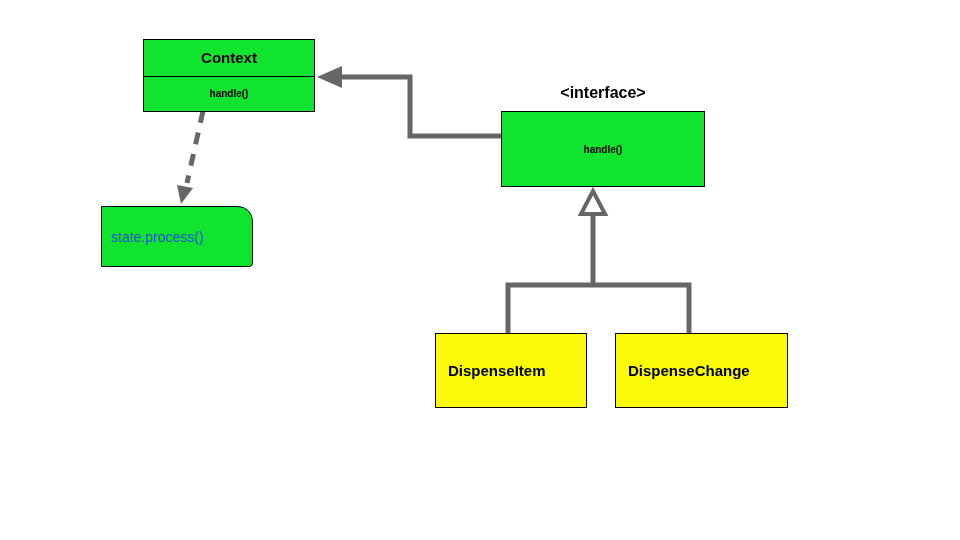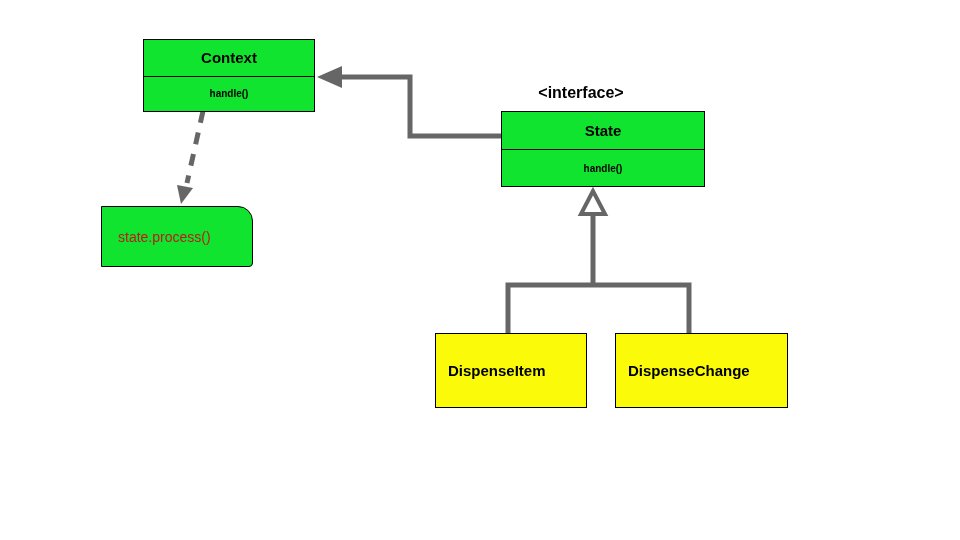--- a/index.html
+++ b/index.html
@@ -70,22 +70,22 @@
   }
   .note {
     position: absolute;
     background: var(--class-fill, #11E42E);
     border: 1px solid var(--border-color, #000000);
     border-radius: 0 15px 4px 0;
     box-sizing: border-box;
     display: flex;
     align-items: center;
     font-size: 14px;
-    color: #b91c1c;
-    padding-left: 16px;
+    color: #1d4ed8;
+    padding-left: 9px;
   }
   .concrete {
     position: absolute;
     background: var(--concrete-fill, #FBFB09);
     border: 1px solid var(--border-color, #000000);
     box-sizing: border-box;
     display: flex;
     align-items: center;
     font-weight: bold;
     font-size: 15px;
@@ -115,24 +115,23 @@
       <line class="ln" x1="593" y1="214" x2="593" y2="287" stroke-width="5"></line>
       <polyline class="ln" points="508,333 508,285 689,285 689,333" stroke-width="5"></polyline>
     </g>
   </svg>
 
   <div class="uml-class" style="left:143px; top:39px; width:172px; height:73px;">
     <div class="uml-title">Context</div>
     <div class="uml-method">handle()</div>
   </div>
 
-  <div class="stereotype" style="left:479px; top:84px; width:204px;">&lt;interface&gt;</div>
+  <div class="stereotype" style="left:501px; top:84px; width:204px;">&lt;interface&gt;</div>
 
   <div class="uml-class" style="left:501px; top:111px; width:204px; height:76px;">
-    <div class="uml-title">State</div>
     <div class="uml-method">handle()</div>
   </div>
 
   <div class="note" style="left:101px; top:206px; width:152px; height:61px;">
     <span>state.process()</span>
   </div>
 
   <div class="concrete" style="left:615px; top:333px; width:173px; height:75px;">
     <span>DispenseChange</span>
   </div>

